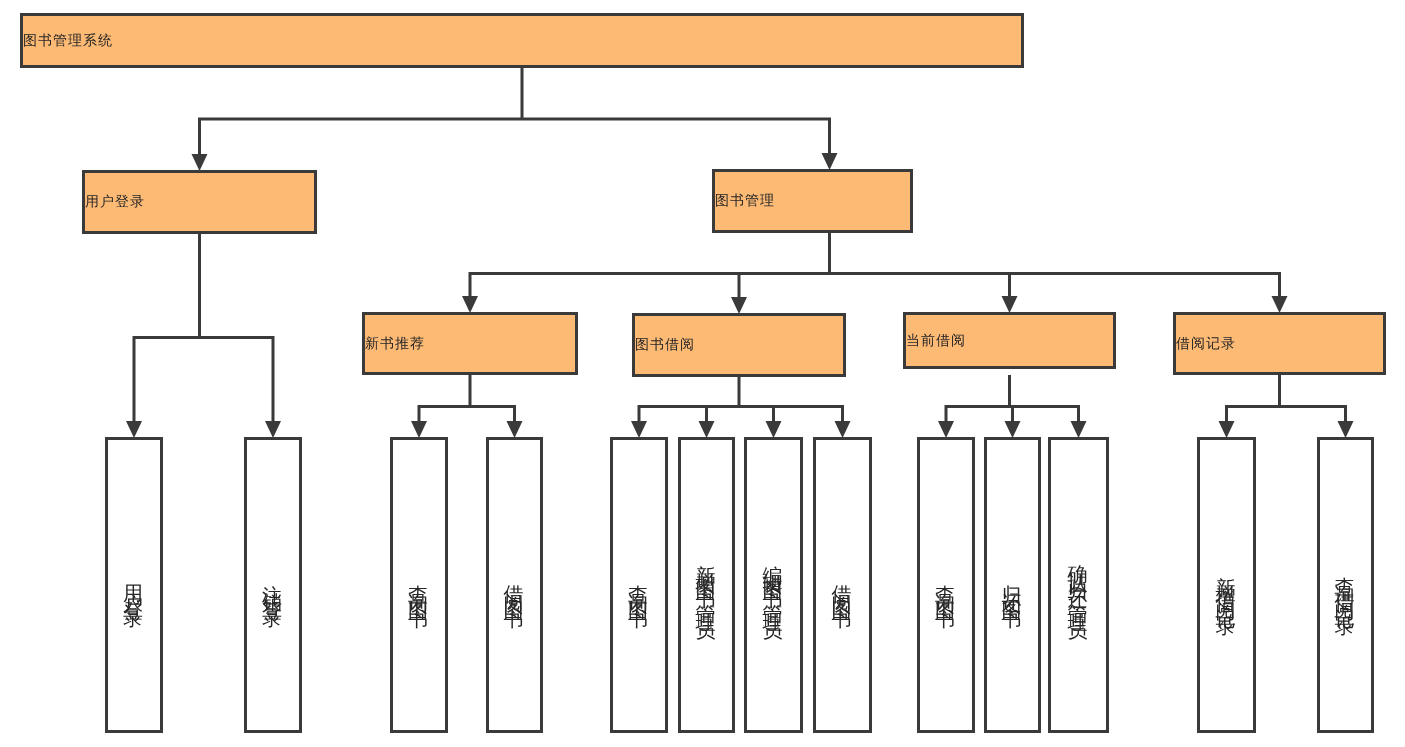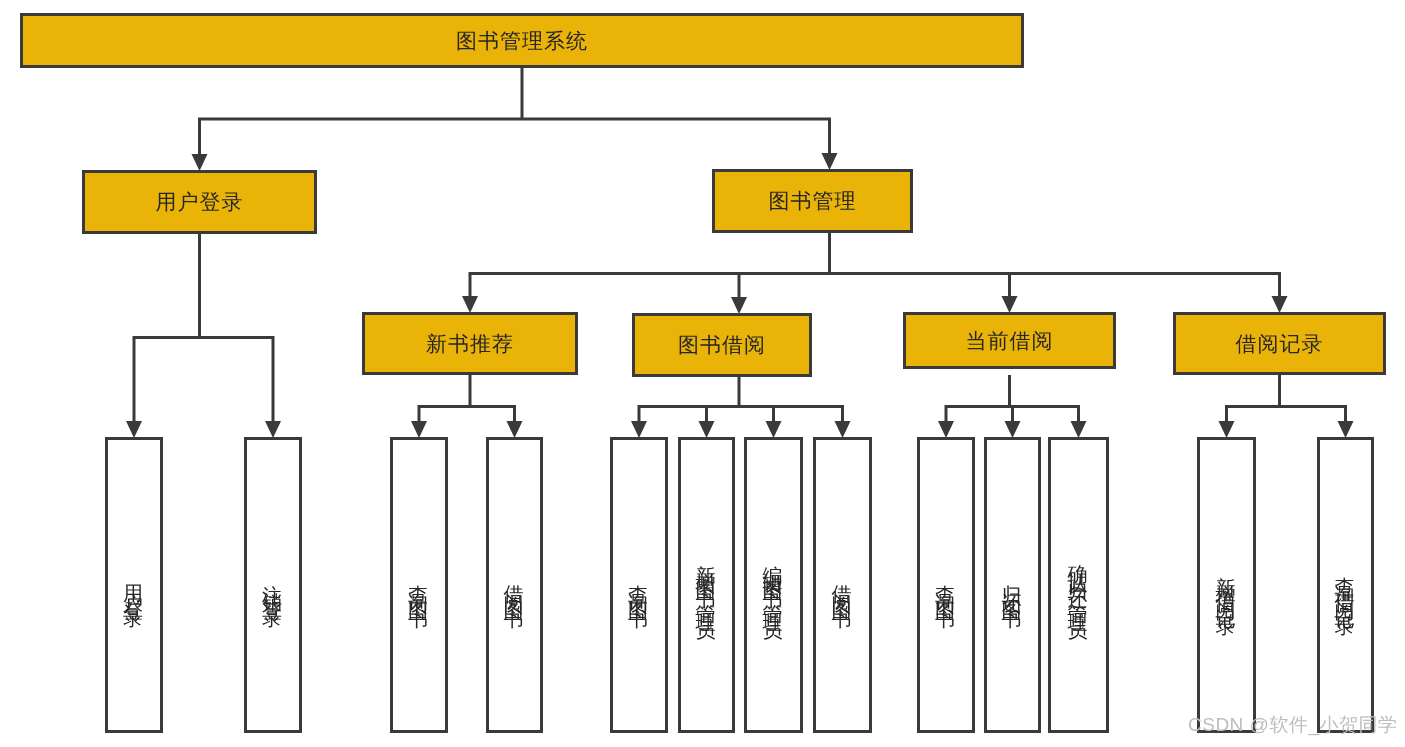--- a/index.html
+++ b/index.html
@@ -1,22 +1,22 @@
 <!DOCTYPE html>
 <html><head>
 <meta charset="utf-8">
 <style>
   html,body{margin:0;padding:0;background:#ffffff;}
   body{font-family:"Liberation Sans","DejaVu Sans",sans-serif;}
   .canvas{position:relative;width:1405px;height:747px;background:#ffffff;overflow:hidden;}
   .connector-svg{position:absolute;left:0;top:0;pointer-events:none;}
   .hbox{
-    position:absolute;box-sizing:border-box;background:#eab308;
-    border:3px solid #3a3a3a;display:flex;align-items:center;justify-content:center;
-    font-size:21px;color:#262626;letter-spacing:1px;z-index:2;
+    position:absolute;box-sizing:border-box;background:#fdba74;
+    border:3px solid #3a3a3a;display:flex;align-items:center;
+    font-size:14px;color:#262626;letter-spacing:1px;z-index:2;
   }
   .vbox{
     position:absolute;box-sizing:border-box;background:#ffffff;
     border:3px solid #3a3a3a;display:flex;align-items:center;justify-content:center;
     writing-mode:vertical-rl;text-orientation:mixed;
     font-size:20px;color:#262626;letter-spacing:8px;z-index:2;
   }
   .watermark{
     position:absolute;left:1188px;top:712px;z-index:5;
     font-size:19px;color:#bdbdbd;letter-spacing:0.5px;white-space:nowrap;
@@ -54,21 +54,21 @@
   <div class="hbox" style="left:82px;top:170px;width:235px;height:64px">
     <span>用户登录</span>
   </div>
   <div class="hbox" style="left:712px;top:169px;width:201px;height:64px">
     <span>图书管理</span>
   </div>
 
   <div class="hbox" style="left:362px;top:312px;width:216px;height:63px">
     <span>新书推荐</span>
   </div>
-  <div class="hbox" style="left:632px;top:313px;width:180px;height:64px">
+  <div class="hbox" style="left:632px;top:313px;width:214px;height:64px">
     <span>图书借阅</span>
   </div>
   <div class="hbox" style="left:903px;top:312px;width:213px;height:57px">
     <span>当前借阅</span>
   </div>
   <div class="hbox" style="left:1173px;top:312px;width:213px;height:63px">
     <span>借阅记录</span>
   </div>
 
   <div class="vbox" style="left:105px;top:437px;width:58px;height:296px">
@@ -108,15 +108,14 @@
     <span>确认归还（管理员）</span>
   </div>
 
   <div class="vbox" style="left:1197px;top:437px;width:59px;height:296px">
     <span>新增借阅记录</span>
   </div>
   <div class="vbox" style="left:1317px;top:437px;width:57px;height:296px">
     <span>查询借阅记录</span>
   </div>
 
-  <div class="watermark">CSDN @软件_小贺同学</div>
 
 </div>
 
 </body></html>

